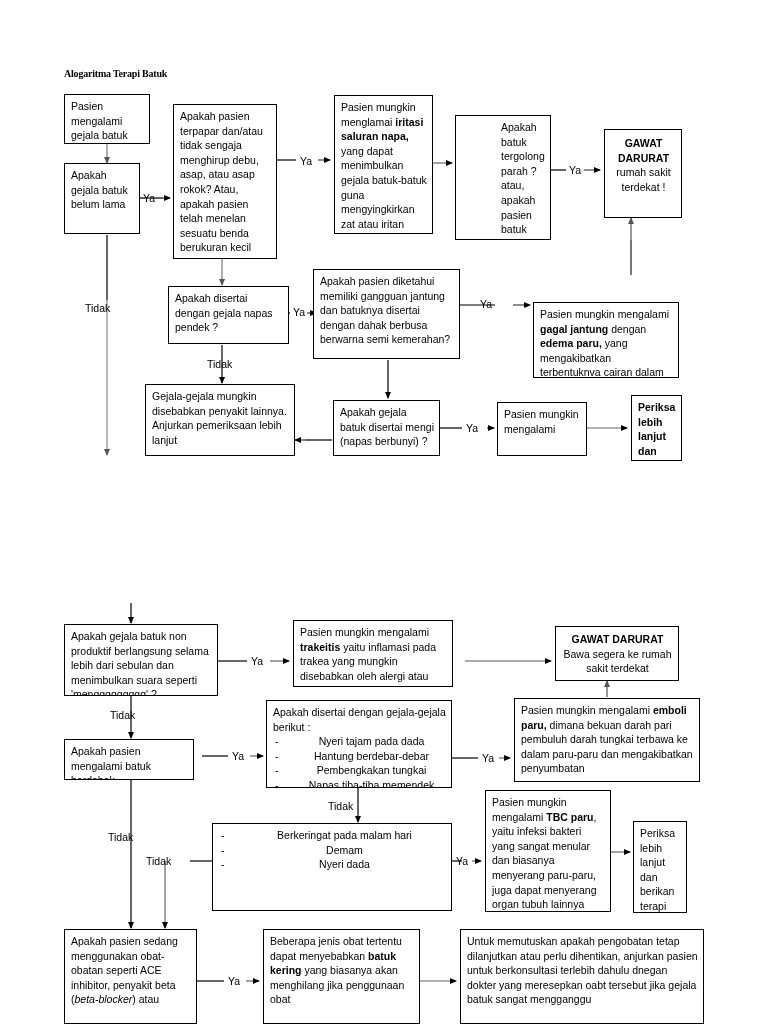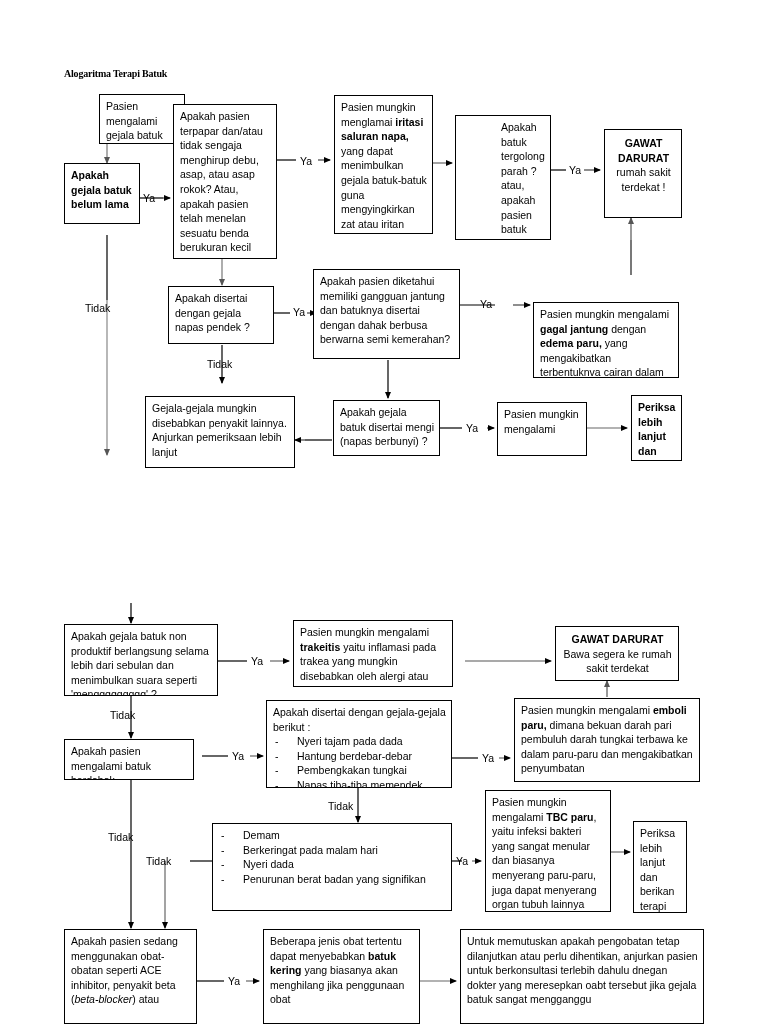--- a/index.html
+++ b/index.html
@@ -55,20 +55,21 @@
   }
   ul.bul {
     list-style: none;
     margin: 0;
     padding: 0;
   }
   ul.bul li {
     position: relative;
     padding-left: 24px;
     line-height: 14.6px;
+    text-align: center;
   }
   ul.bul li::before {
     content: "-";
     position: absolute;
     left: 2px;
     top: 0;
   }
   svg line, svg path, svg polygon { shape-rendering: geometricPrecision; }
 </style>
 </head>
@@ -156,58 +157,58 @@
 
     <line x1="197" y1="981" x2="224" y2="981"></line>
     <line x1="246" y1="981" x2="259" y2="981" stroke="#666" marker-end="url(#ah)"></line>
 
     <line x1="420" y1="981" x2="456" y2="981" stroke="#666" marker-end="url(#ah)"></line>
   </g>
 </svg>
 
 <div class="title">Alogaritma Terapi Batuk</div>
 
-<div class="box" style="left:64px; top:94px; width:86px; height:50px;margin-left:35px;">
+<div class="box" style="left:64px; top:94px; width:86px; height:50px;">
   <span>Pasien mengalami gejala batuk</span>
 </div>
 
-<div class="box" style="left:64px; top:163px; width:76px; height:61px;font-weight:bold;">
+<div class="box" style="left:64px; top:163px; width:76px; height:71px;">
   <span>Apakah gejala batuk belum lama</span>
 </div>
 
 <div class="box" style="left:173px; top:104px; width:104px; height:155px;">
   <span>Apakah pasien terpapar dan/atau tidak sengaja menghirup debu, asap, atau asap rokok? Atau, apakah pasien telah menelan sesuatu benda berukuran kecil</span>
 </div>
 
 <div class="box" style="left:334px; top:95px; width:99px; height:139px;">
   <span>Pasien mungkin menglamai </span><b>iritasi saluran napa,</b><span> yang dapat menimbulkan gejala batuk-batuk guna mengyingkirkan zat atau iritan</span>
 </div>
 
 <div class="box" style="left:455px; top:115px; width:96px; height:125px;padding-left:45px;">
   <span>Apakah batuk tergolong parah ? atau, apakah pasien batuk terus menerus dan tidak membaik</span>
 </div>
 
 <div class="box center" style="left:604px; top:129px; width:78px; height:89px; padding-top:6px;">
   <b>GAWAT DARURAT</b><br>
   <span>rumah sakit terdekat !</span>
 </div>
 
-<div class="box" style="left:168px; top:286px; width:106px; height:58px;">
+<div class="box" style="left:168px; top:286px; width:121px; height:58px;">
   <span>Apakah disertai dengan gejala napas pendek ?</span>
 </div>
 
 <div class="box" style="left:313px; top:269px; width:147px; height:90px;">
   <span>Apakah pasien diketahui memiliki gangguan jantung dan batuknya disertai dengan dahak berbusa berwarna semi kemerahan?</span>
 </div>
 
 <div class="box" style="left:533px; top:274px; width:146px; height:76px;margin-top:28px;">
   <span>Pasien mungkin mengalami </span><b>gagal jantung</b><span> dengan </span><b>edema paru,</b><span> yang mengakibatkan terbentuknva cairan dalam</span>
 </div>
 
-<div class="box" style="left:145px; top:396px; width:150px; height:72px;">
+<div class="box" style="left:145px; top:384px; width:150px; height:72px;">
   <span>Gejala-gejala mungkin disebabkan penyakit lainnya. Anjurkan pemeriksaan lebih lanjut</span>
 </div>
 
 <div class="box" style="left:333px; top:400px; width:107px; height:56px;">
   <span>Apakah gejala batuk disertai mengi (napas berbunyi) ?</span>
 </div>
 
 <div class="box" style="left:497px; top:402px; width:90px; height:54px;">
   <span>Pasien mungkin mengalami</span>
 </div>
@@ -251,24 +252,23 @@
     <li>Napas tiba-tiba memendek</li>
   </ul>
 </div>
 
 <div class="box" style="left:514px; top:698px; width:186px; height:84px;">
   <span>Pasien mungkin  mengalami </span><b>emboli paru,</b><span>  dimana bekuan darah pari pembuluh darah tungkai terbawa ke dalam paru-paru dan mengakibatkan penyumbatan</span>
 </div>
 
 <div class="box" style="left:212px; top:823px; width:240px; height:88px;">
   <ul class="bul">
+    <li>Berkeringat pada malam hari</li>
     <li>Demam</li>
-    <li>Berkeringat pada malam hari</li>
     <li>Nyeri dada</li>
-    <li>Penurunan berat badan yang signifikan</li>
   </ul>
 </div>
 
 <div class="box" style="left:485px; top:790px; width:126px; height:122px;">
   <span>Pasien mungkin mengalami </span><b>TBC paru</b><span>, yaitu infeksi bakteri yang sangat menular dan biasanya menyerang paru-paru, juga dapat menyerang organ tubuh lainnya</span>
 </div>
 
 <div class="box" style="left:633px; top:821px; width:54px; height:92px;">
   <span>Periksa lebih lanjut dan berikan terapi yang</span>
 </div>

